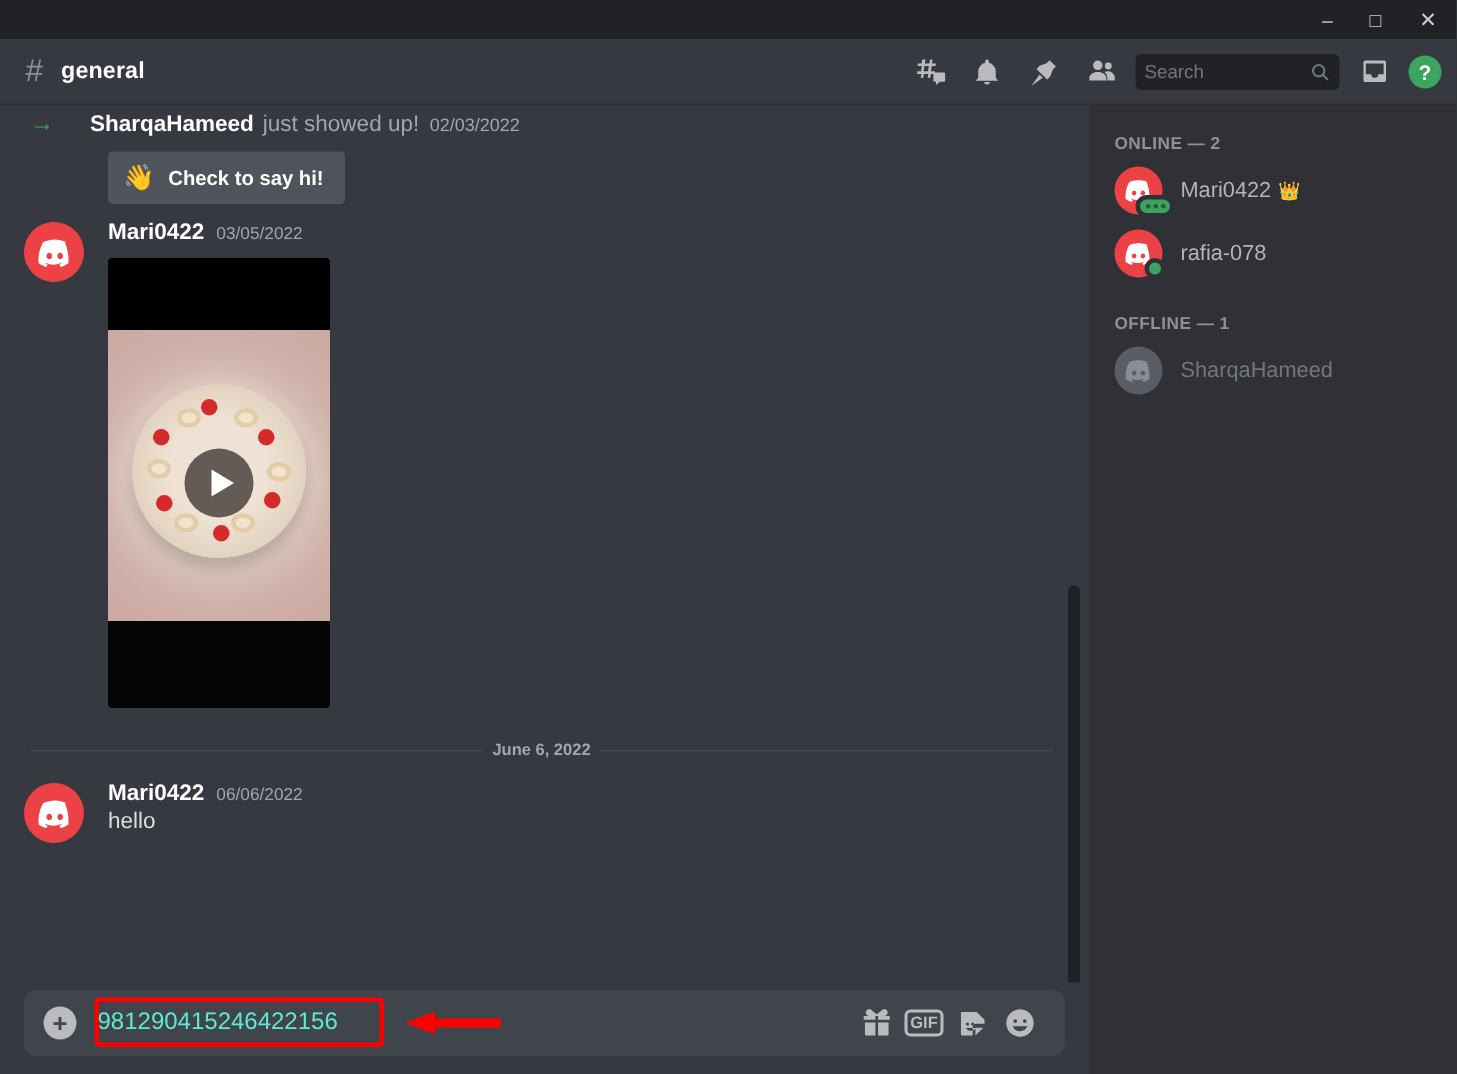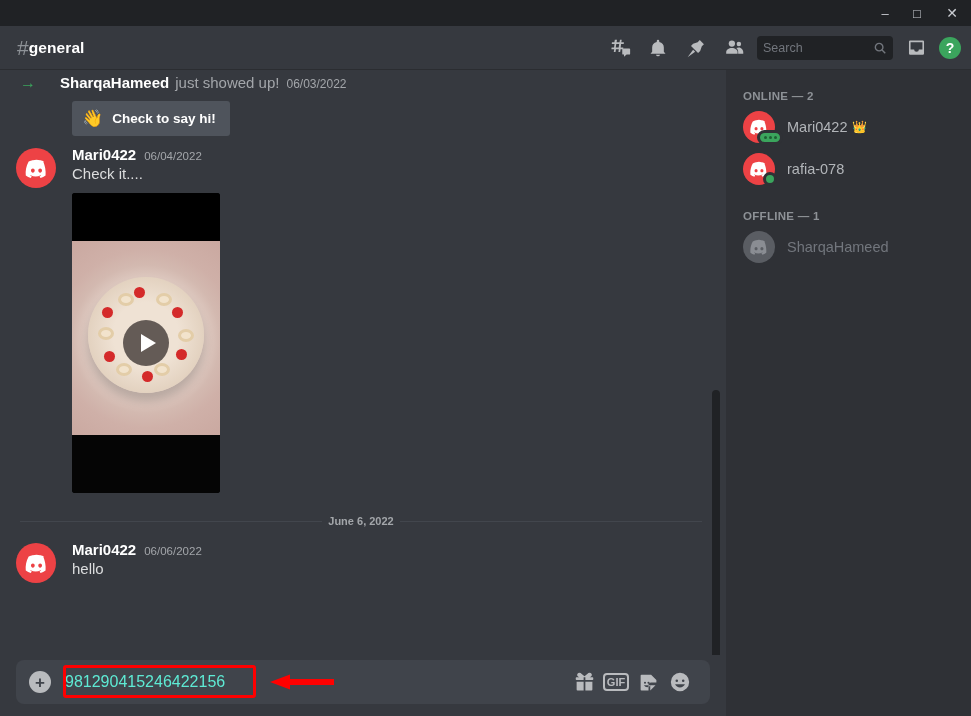--- a/index.html
+++ b/index.html
@@ -23,21 +23,21 @@
   .win-btn.close { width: 38px; font-size: 14px; }
 
   
   .chanbar {
     position: absolute; left: 0; top: 26px; width: 971px; height: 44px;
     background: #36393f; border-bottom: 1px solid #2b2d31;
     display: flex; align-items: center;
   }
   .hash-ico { margin-left: 17px; color: #8e9297; font-size: 21px; font-weight: 400; line-height: 1; }
   .chan-name {
-    margin-left: 0; color: #ffffff; font-size: 15.5px; font-weight: bold; letter-spacing: .1px;
+    margin-left: 12px; color: #ffffff; font-size: 15.5px; font-weight: bold; letter-spacing: .1px;
   }
   .hdr-icons { margin-left: auto; display: flex; align-items: center; height: 44px; }
   .hdr-ico { width: 38px; height: 38px; display: flex; align-items: center; justify-content: center; color: #b9bbbe; }
   .hdr-ico svg { fill: #b9bbbe; }
 
   .searchbox {
     width: 136px; height: 24px; background: #202225; border-radius: 4px;
     display: flex; align-items: center; margin: 0 4px 0 4px; padding: 0 6px;
   }
   .searchbox input {
@@ -253,41 +253,40 @@
     </div>
   </div>
 
   <div class="chat">
 
     <div class="sysmsg">
       <div class="sysrow">
         <span class="arrow-ico">→</span>
         <span class="sys-user">SharqaHameed</span>
         <span class="sys-text">just showed up!</span>
-        <span class="sys-time">06/03/2022</span>
+        <span class="sys-time">02/03/2022</span>
       </div>
       <div class="wave-btn">
         <span class="wave-emoji">👋</span>
         <span class="wave-label">Check to say hi!</span>
       </div>
     </div>
 
 
     <div class="msg">
       <div class="avatar">
         <svg viewBox="0 0 24 24">
             <path d="M19.5 5.3A16 16 0 0 0 15.6 4l-.3.5a14 14 0 0 1 3.4 1.2A11.5 11.5 0 0 0 5.3 5.7 14 14 0 0 1 8.7 4.5L8.4 4a16 16 0 0 0-3.9 1.3C2 9.9 1.3 14.4 1.7 18.8a16 16 0 0 0 4.8 2.4l1-1.6a10 10 0 0 1-1.6-.8l.4-.3a11.4 11.4 0 0 0 9.8 0l.4.3a10 10 0 0 1-1.6.8l1 1.6a16 16 0 0 0 4.8-2.4c.5-5.1-.7-9.6-2.2-13.5zM8.5 16c-1 0-1.8-.9-1.8-2s.8-2 1.8-2 1.8.9 1.8 2-.8 2-1.8 2zm7 0c-1 0-1.8-.9-1.8-2s.8-2 1.8-2 1.8.9 1.8 2-.8 2-1.8 2z"></path>
           </svg>
       </div>
       <div class="msgbody">
         <div class="msghead">
           <span class="msg-user">Mari0422</span>
-          <span class="msg-time">06/04/2022</span>
-        </div>
-        <div class="msg-text">Check it....</div>
+          <span class="msg-time">03/05/2022</span>
+        </div>
 
         <div class="vidcard">
           <div class="vid-thumb">
             <div class="cake">
               <div class="cherry" style="left:46px;top:10px"></div>
               <div class="cherry" style="left:84px;top:30px"></div>
               <div class="cherry" style="left:88px;top:72px"></div>
               <div class="cherry" style="left:54px;top:94px"></div>
               <div class="cherry" style="left:16px;top:74px"></div>
               <div class="cherry" style="left:14px;top:30px"></div>

